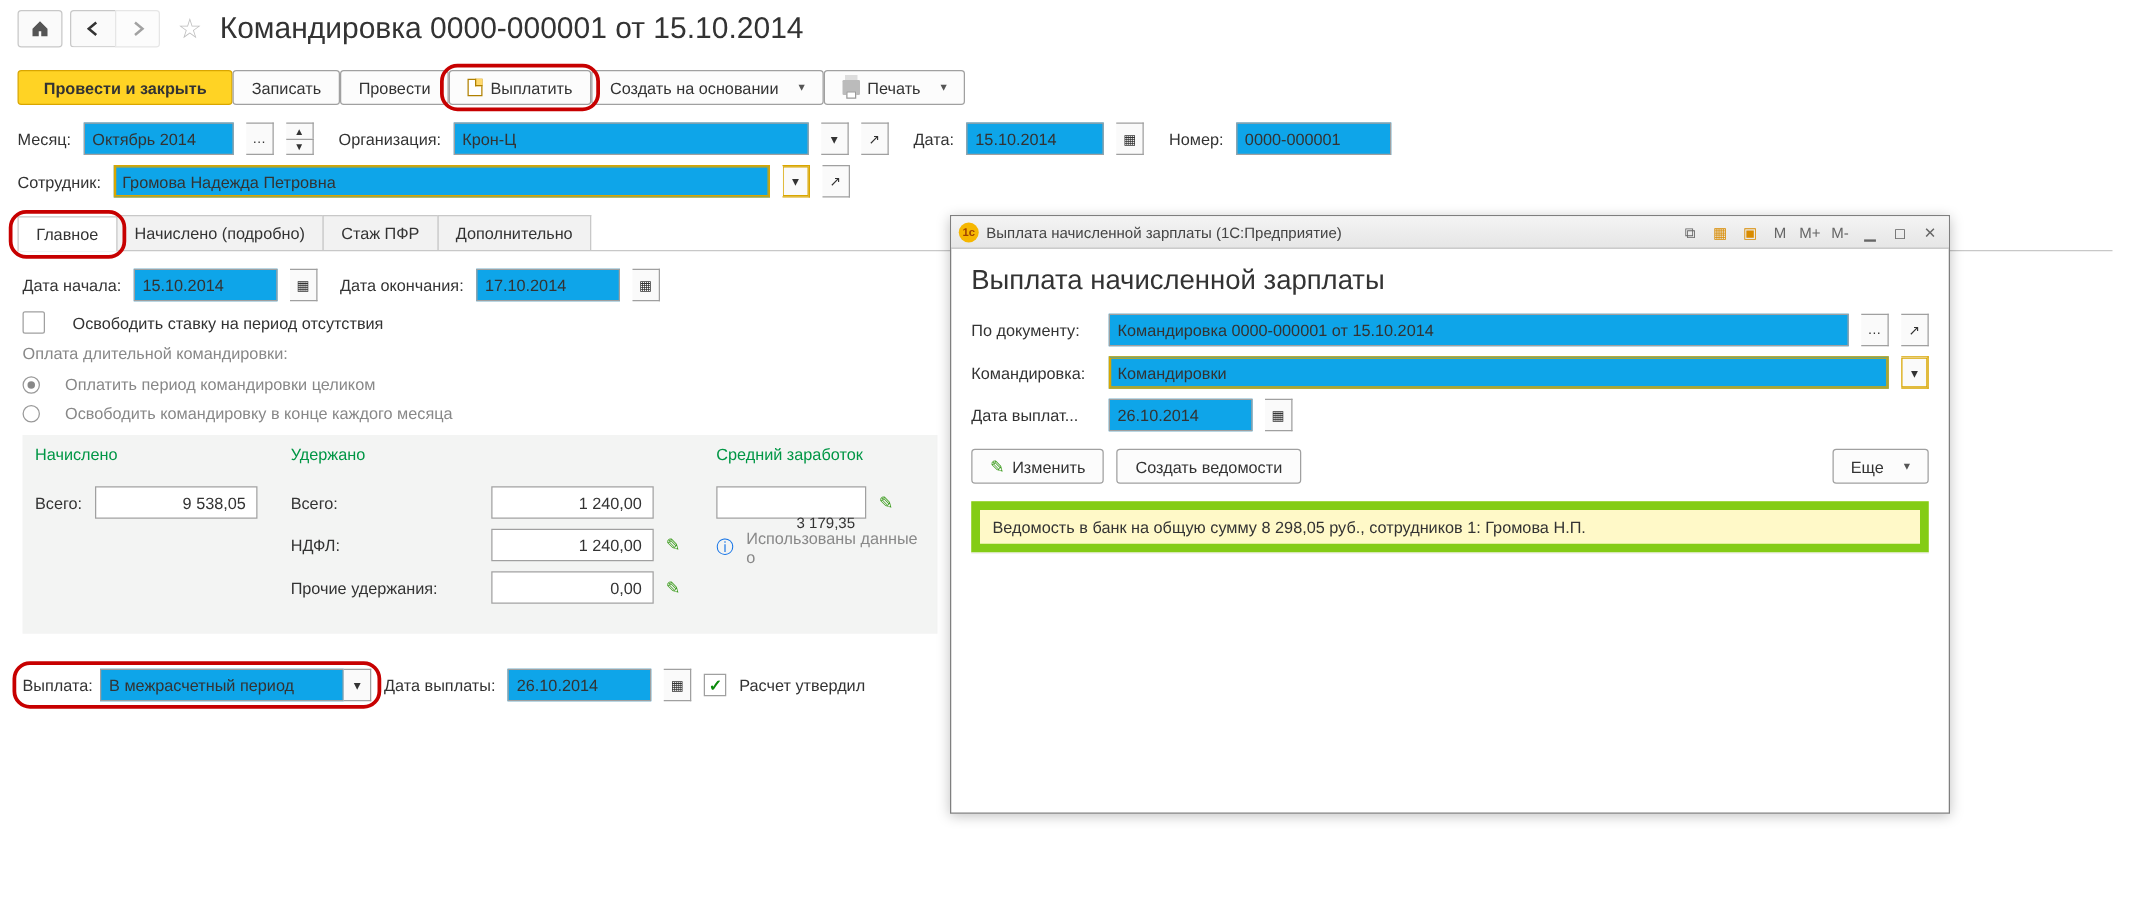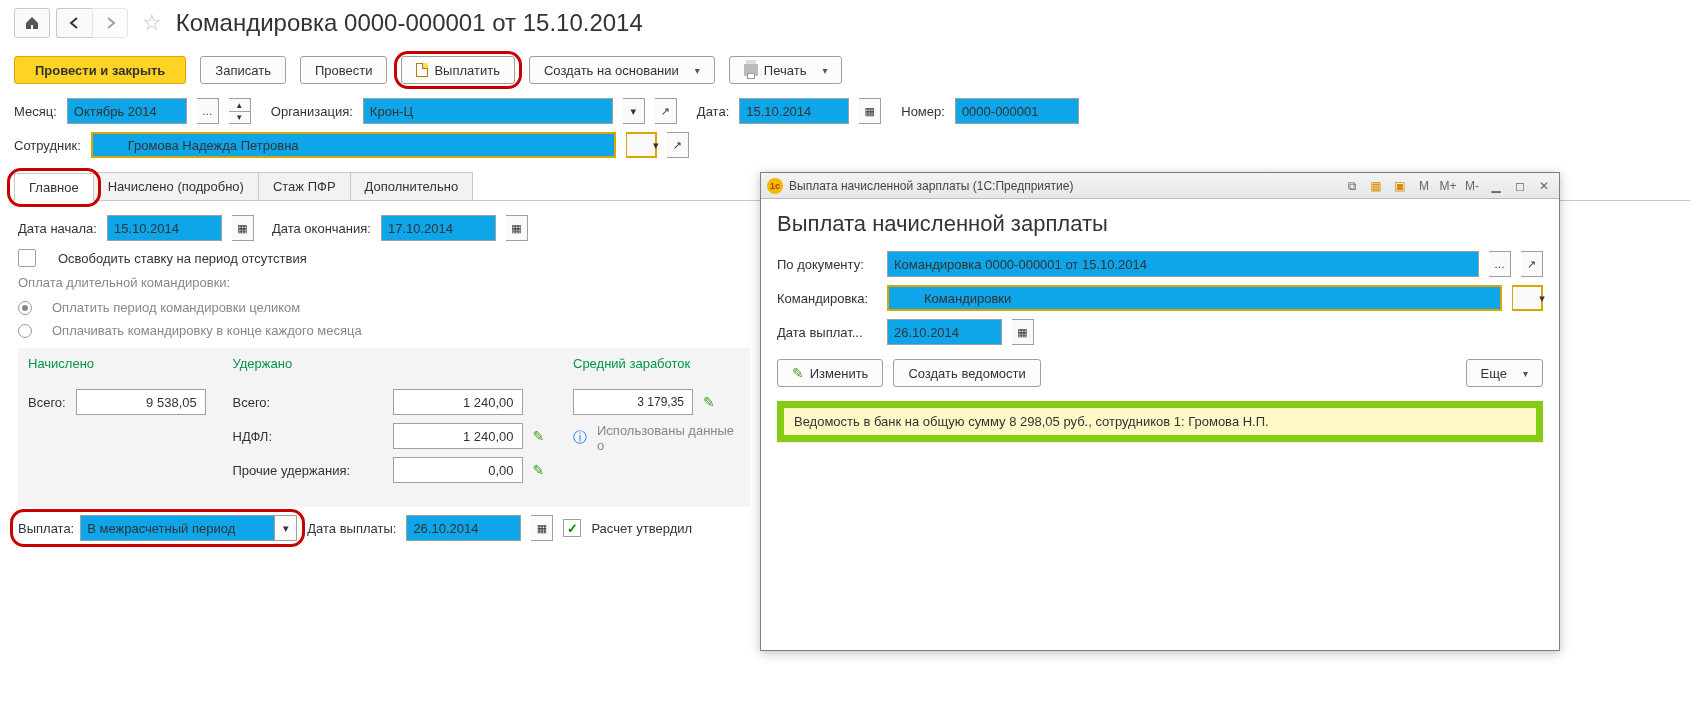--- a/index.html
+++ b/index.html
@@ -22,41 +22,41 @@
   .topnav { display:flex; align-items:center; gap:6px; margin-bottom:2px; }
   .sqbtn { width:36px; height:30px; border:1px solid var(--bd-light); border-radius:3px;
            display:flex; align-items:center; justify-content:center; background:#fafafa; cursor:pointer; }
   .navgroup { display:flex; }
   .navgroup .sqbtn:first-child{ border-radius:3px 0 0 3px; border-right:none;}
   .navgroup .sqbtn:last-child { border-radius:0 3px 3px 0;}
   .star { font-size:22px; color:#bfbfbf; margin:0 8px; cursor:pointer; }
   h1.title { font-size:24px; font-weight:400; margin:0; }
 
   
-  .toolbar { display:flex; align-items:flex-start; gap:14px; margin:18px 0 14px; }
+  .toolbar { display:flex; align-items:flex-start; gap:0; margin:18px 0 14px; }
   .btn { height:28px; padding:0 14px; border:1px solid var(--bd); border-radius:3px;
          background:#fcfcfc; cursor:pointer; display:flex; align-items:center; gap:6px; }
   .btn.yellow { background:var(--yellow); border-color:var(--yellow-dark); font-weight:bold; padding:0 20px; }
   .btn.drop::after { content:"▾"; font-size:10px; margin-left:10px; color:#555;}
   .redring { position:relative; }
   .redring::before { content:""; position:absolute; inset:-6px -8px; border:3px solid var(--red);
                      border-radius:14px; pointer-events:none; }
 
   
   .row { display:flex; align-items:center; gap:10px; margin-bottom:8px; }
   .lbl { white-space:nowrap; }
   .fld { height:26px; border:1px solid var(--bd); background:#0ea5e9; display:flex; align-items:center; }
   .fld input { border:none; outline:none; height:100%; width:100%; padding:0 6px; background:transparent; }
   .mini { width:22px; height:26px; border:1px solid var(--bd); border-left:none; background:#fafafa;
           display:flex; align-items:center; justify-content:center; cursor:pointer; font-size:11px;}
   .stepcol{ display:flex; flex-direction:column;}
   .stepcol .half{height:13px;width:22px;border:1px solid var(--bd);border-left:none;background:#fafafa;
                  display:flex;align-items:center;justify-content:center;font-size:8px;cursor:pointer;}
   .stepcol .half:first-child{border-bottom:none;}
-  .fld.hl, .hl-border{ border-color:#d9a600; box-shadow:0 0 0 1px #d9a600 inset;padding-left:30px;}
+  .fld.hl, .hl-border{ border-color:#d9a600; box-shadow:0 0 0 1px #d9a600 inset;}
 
   
   .tabs { display:flex; border-bottom:1px solid var(--bd-light); margin-top:14px; }
   .tab { padding:6px 14px; border:1px solid var(--bd-light); border-bottom:none; margin-right:-1px;
          background:#f2f2f2; cursor:pointer; }
   .tab.active { background:#fff; position:relative; top:1px; }
 
   
   .tabbody{ padding:14px 4px; }
   .cb{ width:18px;height:18px;border:1px solid var(--bd);border-radius:2px;display:inline-block;
@@ -70,21 +70,21 @@
   .cols{ display:flex; gap:20px; }
   .col{ }
   .numfld{ width:130px; height:26px; border:1px solid var(--bd); background:#fff; }
   .numfld input{ width:100%; height:100%; border:none; text-align:right; padding:0 8px; background:transparent;}
   .pencil{ color:#3a9b1b; font-size:14px; cursor:pointer;}
   .info  { color:#1473e6; font-size:14px;}
   .chk-green{ width:18px;height:18px;border:1px solid var(--bd);display:inline-flex;
               align-items:center;justify-content:center;color:#0a8a0a;font-weight:bold;}
 
   
-  .payrow{ display:flex; align-items:center; gap:10px; margin-top:8px;}
+  .payrow{ display:flex; align-items:center; gap:10px; margin-top:28px;}
 
   
   .win{ position:absolute; left:760px; top:172px; width:800px; border:1px solid #7f7f7f;
         background:#fff; box-shadow:0 2px 10px rgba(0,0,0,.25);}
   .win-title{ height:26px; background:linear-gradient(#f4f4f4,#e6e6e6); border-bottom:1px solid #bbb;
               display:flex; align-items:center; padding:0 6px; gap:6px;}
   .win-title .spacer{flex:1;}
   .winico{ width:18px;height:18px;display:flex;align-items:center;justify-content:center;
            font-size:12px;color:#666;cursor:pointer;}
   .win-title .txt{ font-size:12px; color:#444; }
@@ -148,21 +148,21 @@
     <div class="fld" style="width:120px">
       <input value="Октябрь 2014" style="">
     </div>
     <div class="mini">…</div>
     <div class="stepcol">
       <div class="half">▲</div>
         <div class="half">▼</div>
     </div>
 
     <span class="lbl" style="margin-left:10px">Организация:</span>
-    <div class="fld" style="width:250px">
+    <div class="fld" style="width:284px">
       <input value="Крон-Ц" style="">
     </div>
     <div class="mini">▾</div>
     <div class="mini">↗</div>
 
     <span class="lbl" style="margin-left:10px">Дата:</span>
     <div class="fld" style="width:110px">
       <input value="15.10.2014" style="">
     </div>
     <div class="mini">▦</div>
@@ -210,21 +210,21 @@
       <span>Освободить ставку на период отсутствия</span>
     </div>
 
     <div class="muted" style="margin-top:6px">Оплата длительной командировки:</div>
     <div class="row" style="margin-top:10px">
       <span class="radio on muted"></span>
       <span class="muted">Оплатить период командировки целиком</span>
     </div>
     <div class="row">
       <span class="radio muted"></span>
-      <span class="muted">Оплачивать командировку в конце каждого месяца</span>
+      <span class="muted">Освободить командировку в конце каждого месяца</span>
     </div>
 
     <div class="calc">
       <div class="cols">
         <div class="col" style="width:190px">
           <div class="ghead">Начислено</div>
           <div class="row" style="margin-top:18px">
             <span class="lbl">Всего:</span>
             <div class="numfld">
               <input value="9 538,05" style="">
@@ -253,21 +253,21 @@
               <input value="0,00" style="">
             </div>
             <span class="pencil">✎</span>
           </div>
         </div>
 
         <div class="col">
           <div class="ghead">Средний заработок</div>
           <div class="row" style="margin-top:18px">
             <div class="numfld" style="width:120px">
-              <input style="font-size: 12px;" value="3 179,35">
+              <input style="font-size: 12px; margin-top: 16px;" value="3 179,35">
             </div>
             <span class="pencil">✎</span>
           </div>
           <div class="row">
             <span class="info">ⓘ</span>
             <span class="muted">Использованы данные о</span>
           </div>
         </div>
       </div>
     </div>

